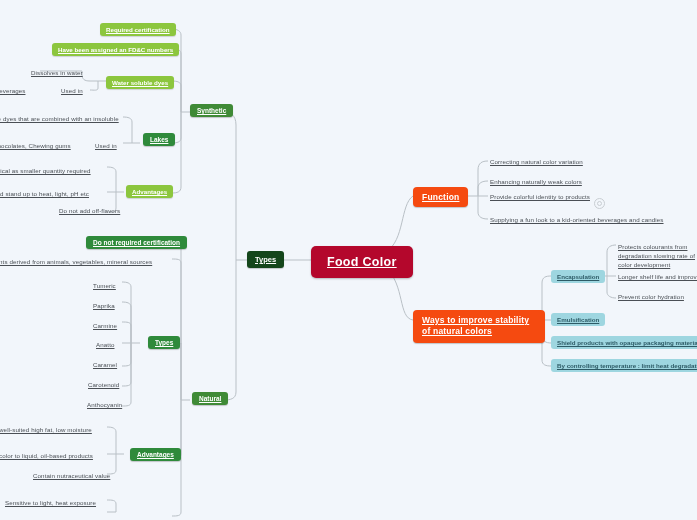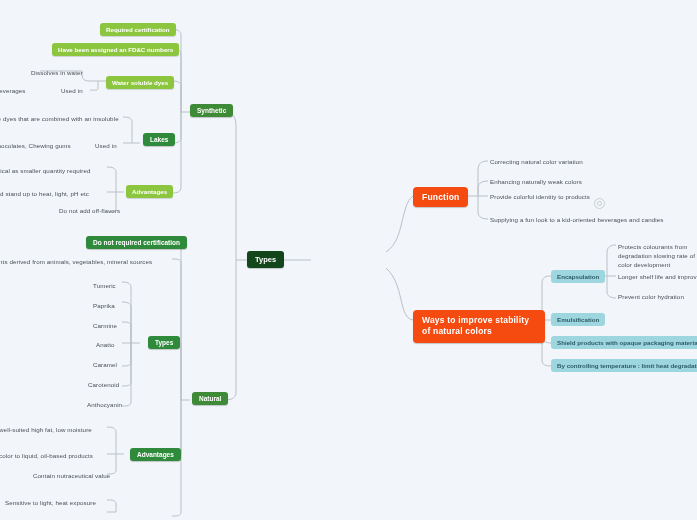--- a/index.html
+++ b/index.html
@@ -6,21 +6,21 @@
   body{
     width:697px;height:520px;overflow:hidden;
     background:#f2f6fb;
     font-family:"Liberation Sans","DejaVu Sans",sans-serif;
     position:relative;
   }
   #canvas{position:absolute;left:0;top:0;width:697px;height:520px;}
   svg.links{position:absolute;left:0;top:0;width:697px;height:520px;pointer-events:none;}
   svg.links path{fill:none;stroke:#b9c0c6;stroke-width:1;}
 
-  .node{position:absolute;box-sizing:border-box;white-space:nowrap;}
+  .node{position:absolute;box-sizing:border-box;white-space:nowrap;text-decoration:underline;}
 
   
   .n-root{
     background:#b4072c;color:#ffffff;border-radius:5px;
     font-size:12.5px;font-weight:bold;letter-spacing:.3px;
     padding:9px 16px;box-shadow:0 1px 2px rgba(0,0,0,.25);
   }
   
   .n-orange{
     background:#f54a10;color:#ffffff;border-radius:4px;
@@ -144,20 +144,21 @@
 
     <path d="M124 454 L116 454"></path>
     <path d="M116 454 L116 432 C116 428 112 427 107 427"></path>
     <path d="M116 454 L107 454"></path>
     <path d="M116 454 L116 470 C116 474 112 474 107 474"></path>
 
     <path d="M116 512 L116 504 C116 500 112 500 107 500"></path>
     <path d="M116 512 L107 512"></path>
   </svg>
 
+  <div class="node n-root" style="left:311px;top:246px;">Food Color</div>
 
   <div class="node n-orange" style="left:413px;top:187px;">Function</div>
 
   <div class="node n-leaf" style="left:487px;top:156px;">Correcting natural color variation</div>
   <div class="node n-leaf" style="left:487px;top:176px;">Enhancing naturally weak colors</div>
   <div class="node n-leaf" style="left:487px;top:191px;">Provide colorful identity to products</div>
   <div class="note-badge" style="left:594px;top:198px;">
       <i></i>
     </div>
   <div class="node n-leaf" style="left:487px;top:214px;">Supplying a fun look to a kid-oriented beverages and candies</div>

